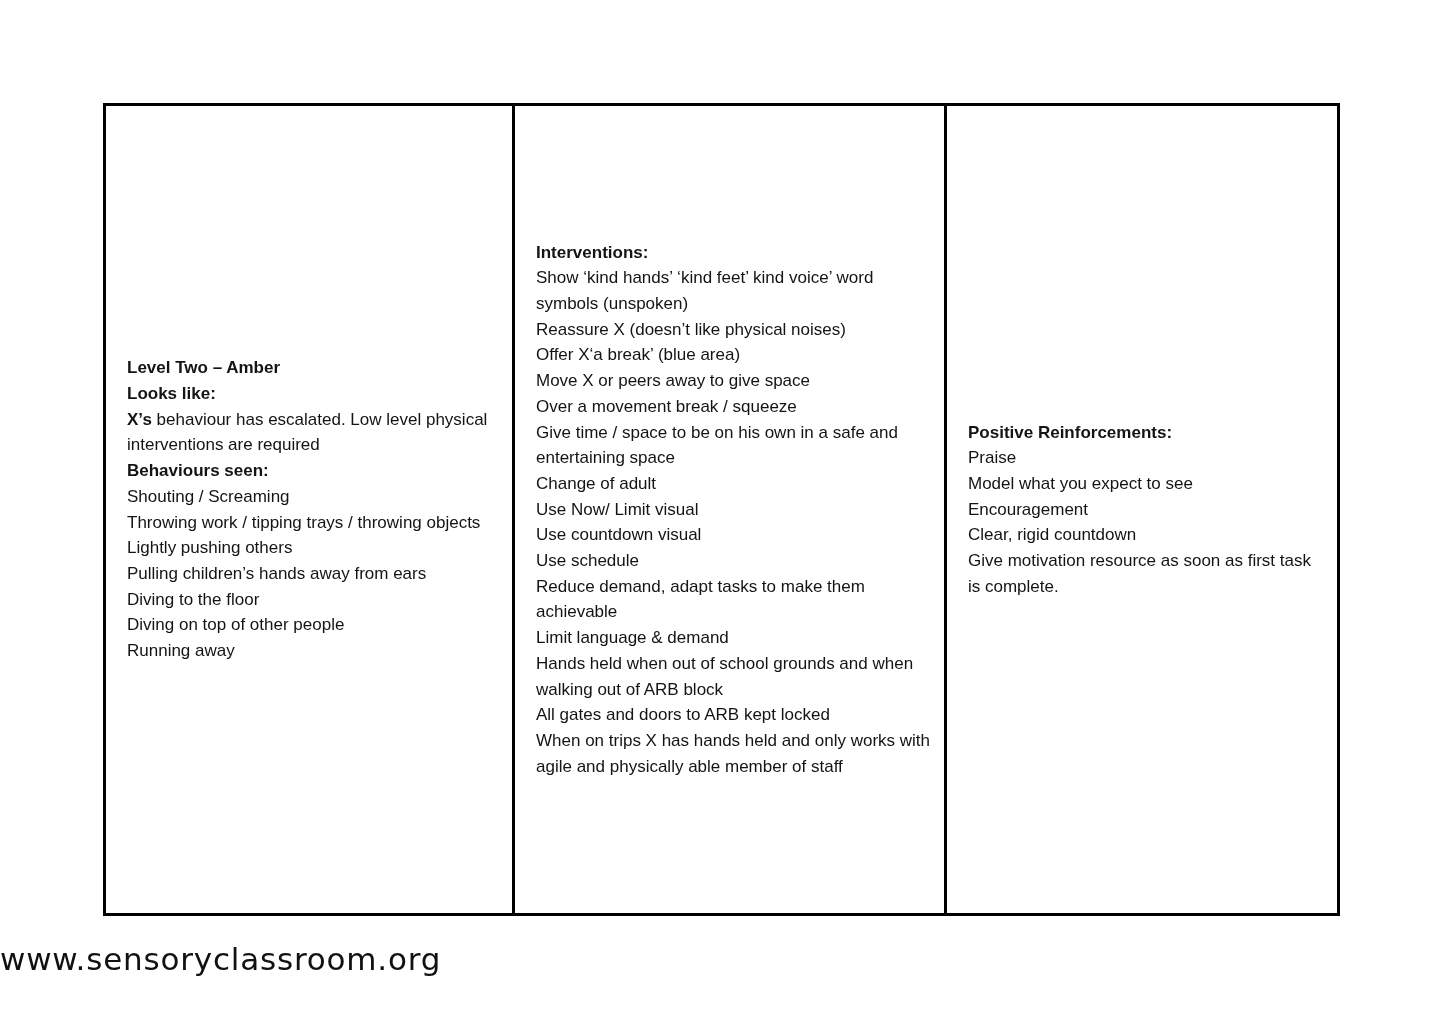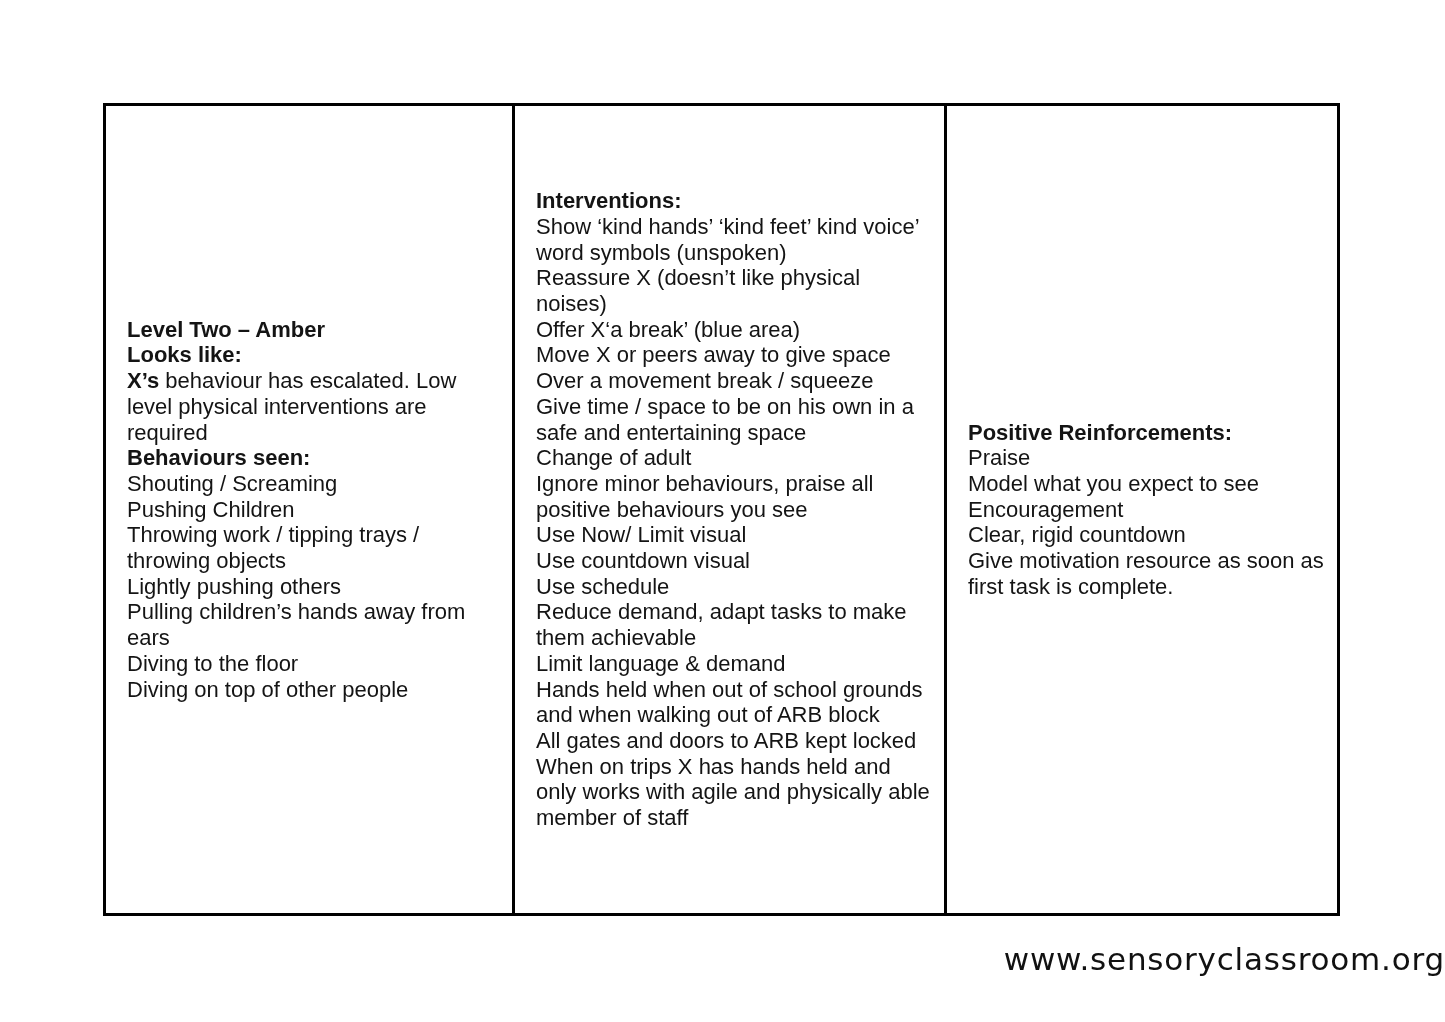--- a/index.html
+++ b/index.html
@@ -15,64 +15,63 @@
     width:1237px; height:813px;
     box-sizing:border-box;
     border:3px solid #000000;
     display:flex;
     background:#ffffff;
   }
   .cell {
     box-sizing:border-box;
     display:flex; flex-direction:column; justify-content:center;
     padding:0 12px 0 21px;
-    font-size:22px; line-height:25.7px;
+    font-size:17px; line-height:25.7px;
     color:#141414;
   }
   .cell-0 { width:409px; border-right:3px solid #000000; }
   .cell-1 { width:432px; border-right:3px solid #000000; }
   .cell-2 { flex:1; }
   .para { margin:0; }
   .para span.bold { font-weight:700; }
   .footer {
     position:absolute; left:0; right:0; top:941px;
-    text-align:right;
+    text-align:left;
     font-family:"DejaVu Sans", sans-serif;
     font-size:31px; letter-spacing:0.8px;
     color:#111111;
   }
 </style>
 </head>
 <body>
 
 <div class="sheet">
   <div class="grid-table">
     <div class="cell cell-0">
         <div class="para"><span class="bold">Level Two – Amber</span></div>
         <div class="para"><span class="bold">Looks like:</span></div>
         <div class="para"><span class="bold">X’s</span><span> behaviour has escalated. Low level physical interventions are required</span></div>
         <div class="para"><span class="bold">Behaviours seen:</span></div>
         <div class="para"><span>Shouting / Screaming</span></div>
-        <div class="para"><span>Pushing Children</span></div>
         <div class="para"><span>Throwing work / tipping trays / throwing objects</span></div>
         <div class="para"><span>Lightly pushing others</span></div>
         <div class="para"><span>Pulling children’s hands away from ears</span></div>
         <div class="para"><span>Diving to the floor</span></div>
         <div class="para"><span>Diving on top of other people</span></div>
+        <div class="para"><span>Running away</span></div>
       </div>
     <div class="cell cell-1">
         <div class="para"><span class="bold">Interventions:</span></div>
         <div class="para"><span>Show ‘kind hands’ ‘kind feet’ kind voice’ word symbols (unspoken)</span></div>
         <div class="para"><span>Reassure X (doesn’t like physical noises)</span></div>
         <div class="para"><span>Offer X‘a break’ (blue area)</span></div>
         <div class="para"><span>Move X or peers away to give space</span></div>
         <div class="para"><span>Over a movement break / squeeze</span></div>
         <div class="para"><span>Give time / space to be on his own in a safe and entertaining space</span></div>
         <div class="para"><span>Change of adult</span></div>
-        <div class="para"><span>Ignore minor behaviours, praise all positive behaviours you see</span></div>
         <div class="para"><span>Use Now/ Limit visual</span></div>
         <div class="para"><span>Use countdown visual</span></div>
         <div class="para"><span>Use schedule</span></div>
         <div class="para"><span>Reduce demand, adapt tasks to make them achievable</span></div>
         <div class="para"><span>Limit language &amp; demand</span></div>
         <div class="para"><span>Hands held when out of school grounds and when walking out of ARB block</span></div>
         <div class="para"><span>All gates and doors to ARB kept locked</span></div>
         <div class="para"><span>When on trips X has hands held and only works with agile and physically able member of staff</span></div>
       </div>
     <div class="cell cell-2">

